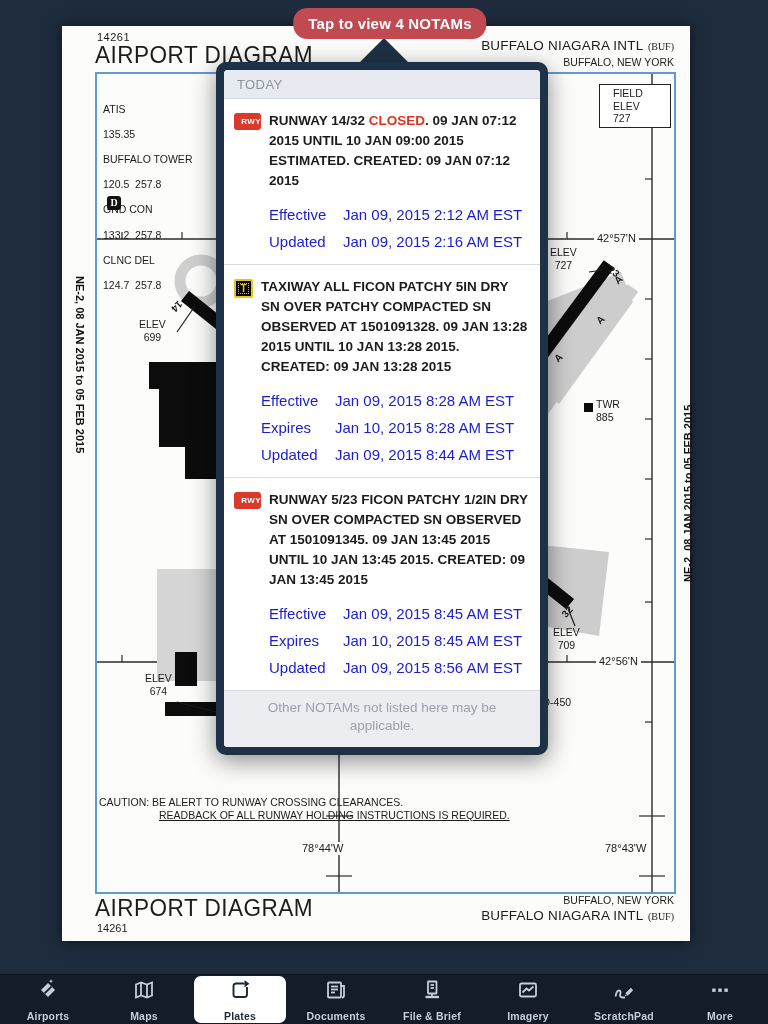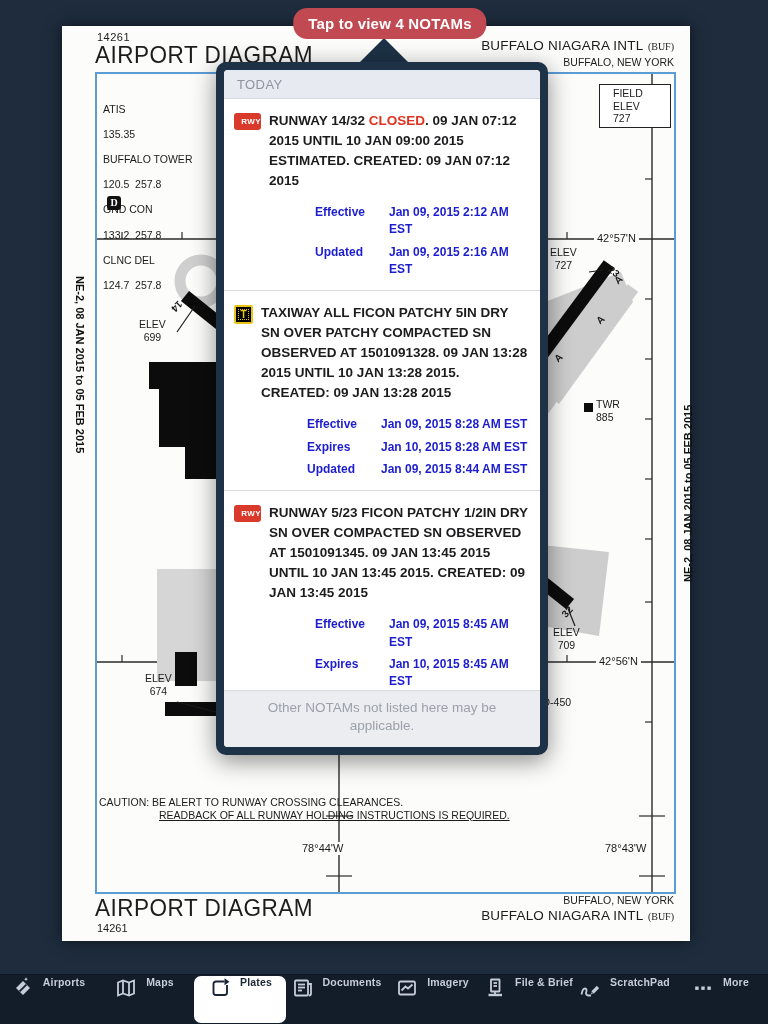--- a/index.html
+++ b/index.html
@@ -59,31 +59,31 @@
   .badge{flex:none;margin:2px 8px 0 0;}
   .badge-rwy{width:27px;height:17px;background:#d93a2c;border-radius:3px;color:#fff;
     font-size:8px;font-weight:bold;letter-spacing:.4px;text-align:right;line-height:17px;}
   .badge-t{width:15px;height:15px;background:#000;border:2px solid #e8c414;border-radius:2px;
     color:#e8c414;font-size:10px;font-weight:bold;text-align:center;line-height:15px;
     outline:1px dotted #e8c414;outline-offset:-5px;}
   .notam-body{flex:1;min-width:0;}
   .notam-text{font-size:13.5px;font-weight:bold;line-height:1.48;color:#1c1c1e;}
   .hl{color:#e0321f;}
   .meta{margin-top:13px;}
-  .meta-row{display:flex;font-size:12px;font-weight:bold;color:#1b1dcf;line-height:1.45;margin-top:5px;margin-left:46px;}
+  .meta-row{display:flex;font-size:15px;font-weight:normal;color:#1b1dcf;line-height:1.45;margin-top:5px;}
   .meta-row:first-child{margin-top:0;}
   .meta-label{width:74px;flex:none;}
   .popup-foot{position:absolute;left:0;right:0;bottom:0;background:#ecedf1;
     border-top:1px solid #d9dbdf;color:#9ba1ab;font-size:13.5px;text-align:center;
     padding:8px 34px 12px;line-height:1.35;}
 
   
   .tabbar{position:absolute;left:0;bottom:0;width:768px;height:49px;background:#131d2a;
     border-top:1px solid #0b1420;display:flex;z-index:10;}
-  .tab{flex:1;display:flex;flex-direction:row;justify-content:center;
+  .tab{flex:1;display:flex;flex-direction:column;align-items:center;justify-content:center;
     gap:8px;color:#c6ccd9;cursor:pointer;margin:1px 2px;border-radius:7px;}
   .tab.selected{background:#fff;color:#1b2736;}
   .tab svg{width:24px;height:24px;display:block;}
   .tab-label{font-size:10.5px;font-weight:bold;letter-spacing:.2px;}
 </style>
 </head>
 <body>
 
 <div class="screen">
 
@@ -331,39 +331,39 @@
         <path d="M17 8 H20 V17.5 a2 2 0 0 1 -2 2"></path>
         <line x1="7" y1="8.5" x2="14" y2="8.5"></line>
           <line x1="7" y1="11.5" x2="14" y2="11.5"></line>
           <line x1="7" y1="14.5" x2="11" y2="14.5"></line>
       </svg>
       <span class="tab-label">Documents</span>
     </div>
 
     <div class="tab">
       <svg viewBox="0 0 24 24" fill="none" stroke="currentColor" stroke-width="1.8">
-        <rect x="4" y="5.5" width="16" height="13" rx="1.5"></rect>
-        <polyline points="6.5,14.5 10.5,10.5 13,12.5 17.5,8.5"></polyline>
-      </svg>
-      <span class="tab-label">Imagery</span>
-    </div>
-
-    <div class="tab">
-      <svg viewBox="0 0 24 24" fill="none" stroke="currentColor" stroke-width="1.8">
         <rect x="8" y="3.5" width="8.5" height="12" rx="0.5"></rect>
         <line x1="10.5" y1="7" x2="14" y2="7"></line>
           <line x1="10.5" y1="10" x2="14" y2="10"></line>
         <line x1="12" y1="15.5" x2="12" y2="18"></line>
         <line x1="5.5" y1="19" x2="19" y2="19" stroke-width="2.4"></line>
       </svg>
       <span class="tab-label">File &amp; Brief</span>
     </div>
 
     <div class="tab">
       <svg viewBox="0 0 24 24" fill="none" stroke="currentColor" stroke-width="1.8">
+        <rect x="4" y="5.5" width="16" height="13" rx="1.5"></rect>
+        <polyline points="6.5,14.5 10.5,10.5 13,12.5 17.5,8.5"></polyline>
+      </svg>
+      <span class="tab-label">Imagery</span>
+    </div>
+
+    <div class="tab">
+      <svg viewBox="0 0 24 24" fill="none" stroke="currentColor" stroke-width="1.8">
         <path d="M3.5 18.5 q1 -6 3.5 -6 t1 4.5 q0 2.5 3 2.5 h2"></path>
         <line x1="14.5" y1="16.5" x2="20" y2="11" stroke-width="3.2"></line>
         <path d="M12.8 18.4 L14.9 17.6 L13.8 16.3 Z" fill="currentColor" stroke="none"></path>
       </svg>
       <span class="tab-label">ScratchPad</span>
     </div>
 
     <div class="tab">
       <svg viewBox="0 0 24 24">
         <rect x="4.2" y="10.5" width="3.4" height="3.4" fill="currentColor"></rect>

